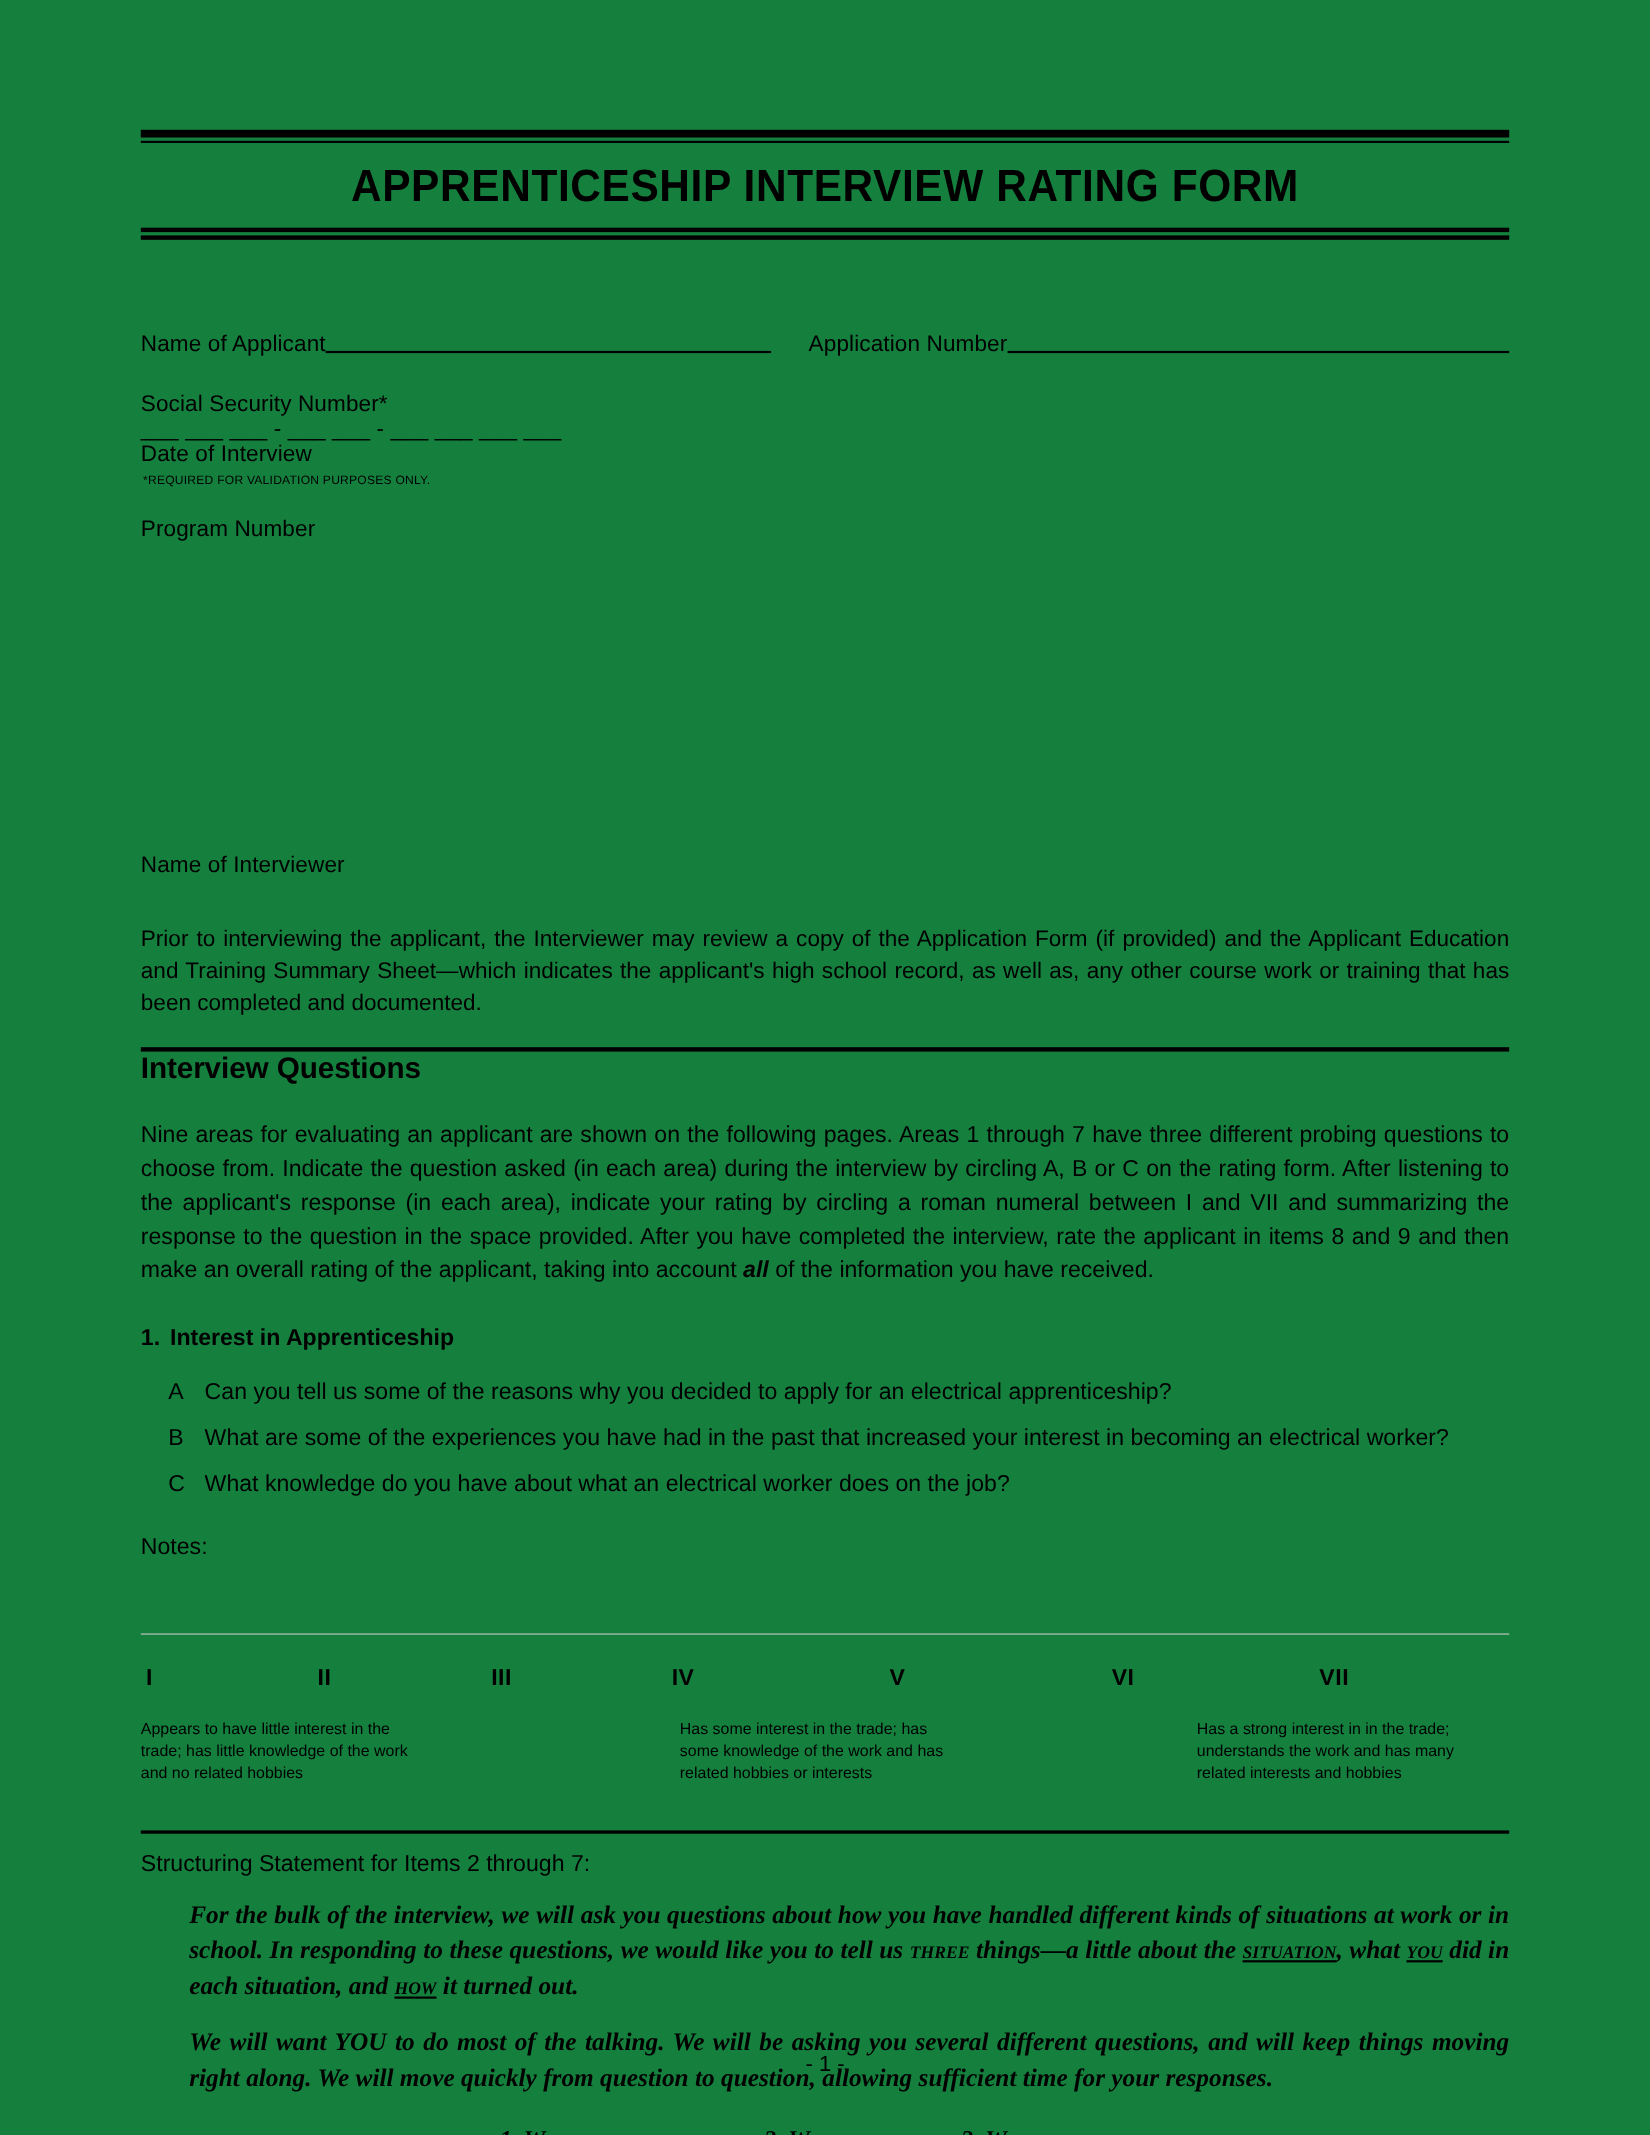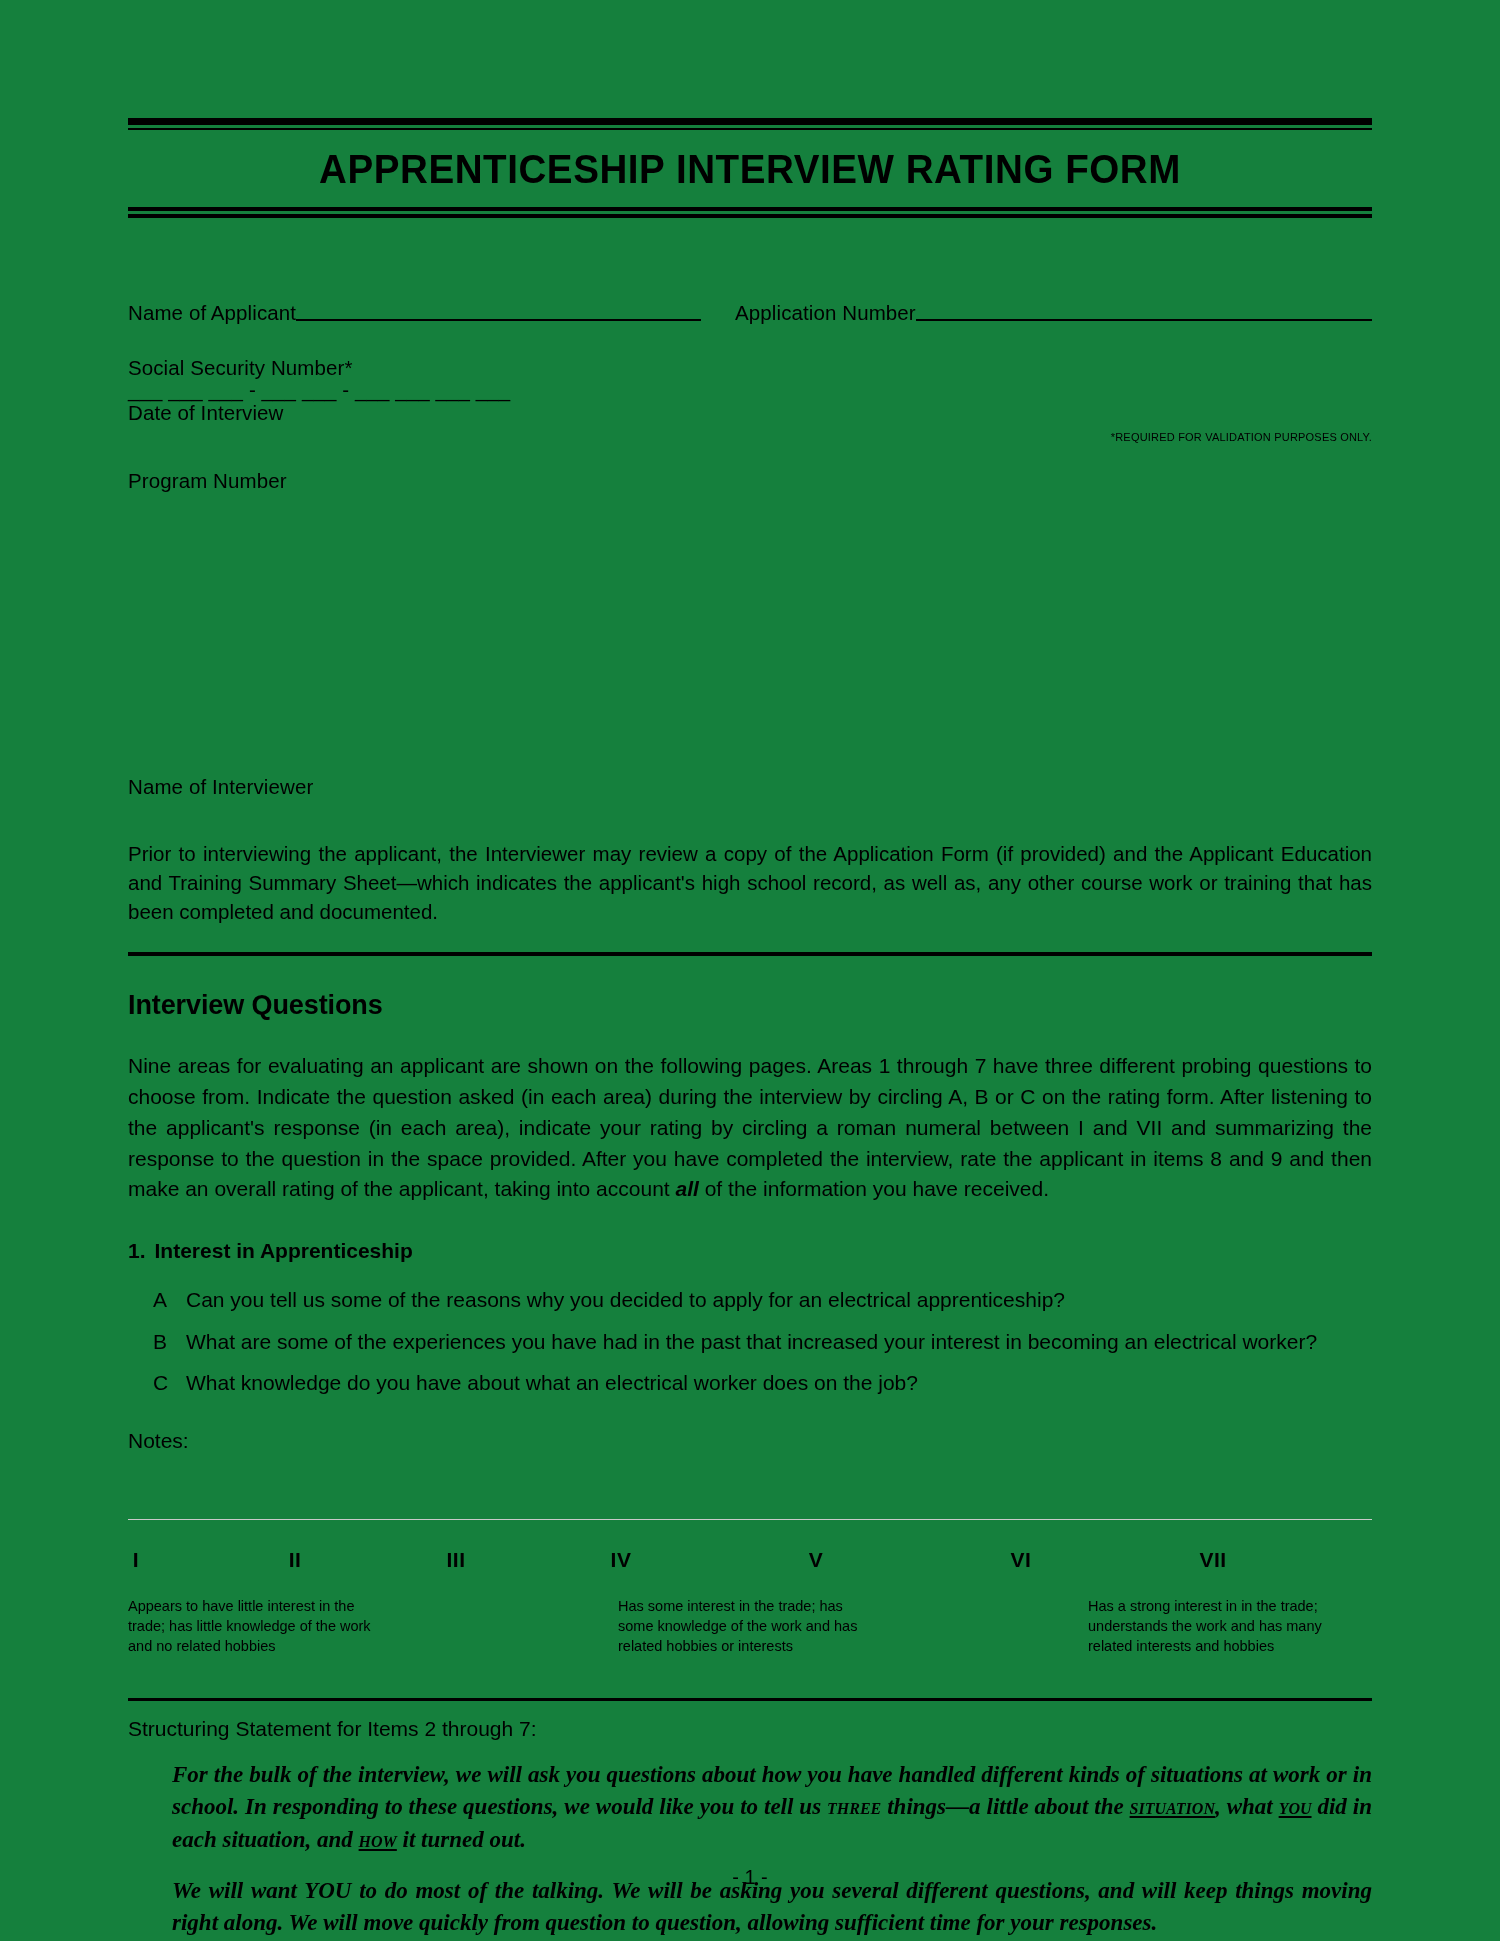--- a/index.html
+++ b/index.html
@@ -37,21 +37,21 @@
     font-size: 41px;
     letter-spacing: 0.6px;
     line-height: 1.25;
     padding: 14px 0 12px 0;
     transform: scaleX(0.94);
     transform-origin: center;
     white-space: nowrap;
   }
 
   
-  .fields { margin-top: 84px; text-align: right; }
+  .fields { margin-top: 84px; }
   .field-row {
     display: flex;
     align-items: baseline;
     font-size: 20.5px;
     line-height: 1.1;
     margin-bottom: 8px;
     letter-spacing: 0.1px;
   }
   .field-label { white-space: nowrap; }
   .field-line {
@@ -88,21 +88,20 @@
 
   .hr-black {
     height: 4px;
     background: #000;
     margin: 26px 0 0 0;
   }
 
   .section-head {
     font-size: 27px;
     font-weight: bold;
-    margin-top: 34px;
     letter-spacing: -0.1px;
   }
 
   .body-para {
     margin-top: 30px;
     font-size: 21px;
     line-height: 1.47;
     text-align: justify;
   }
   .body-para b { font-weight: bold; font-style: italic; }

